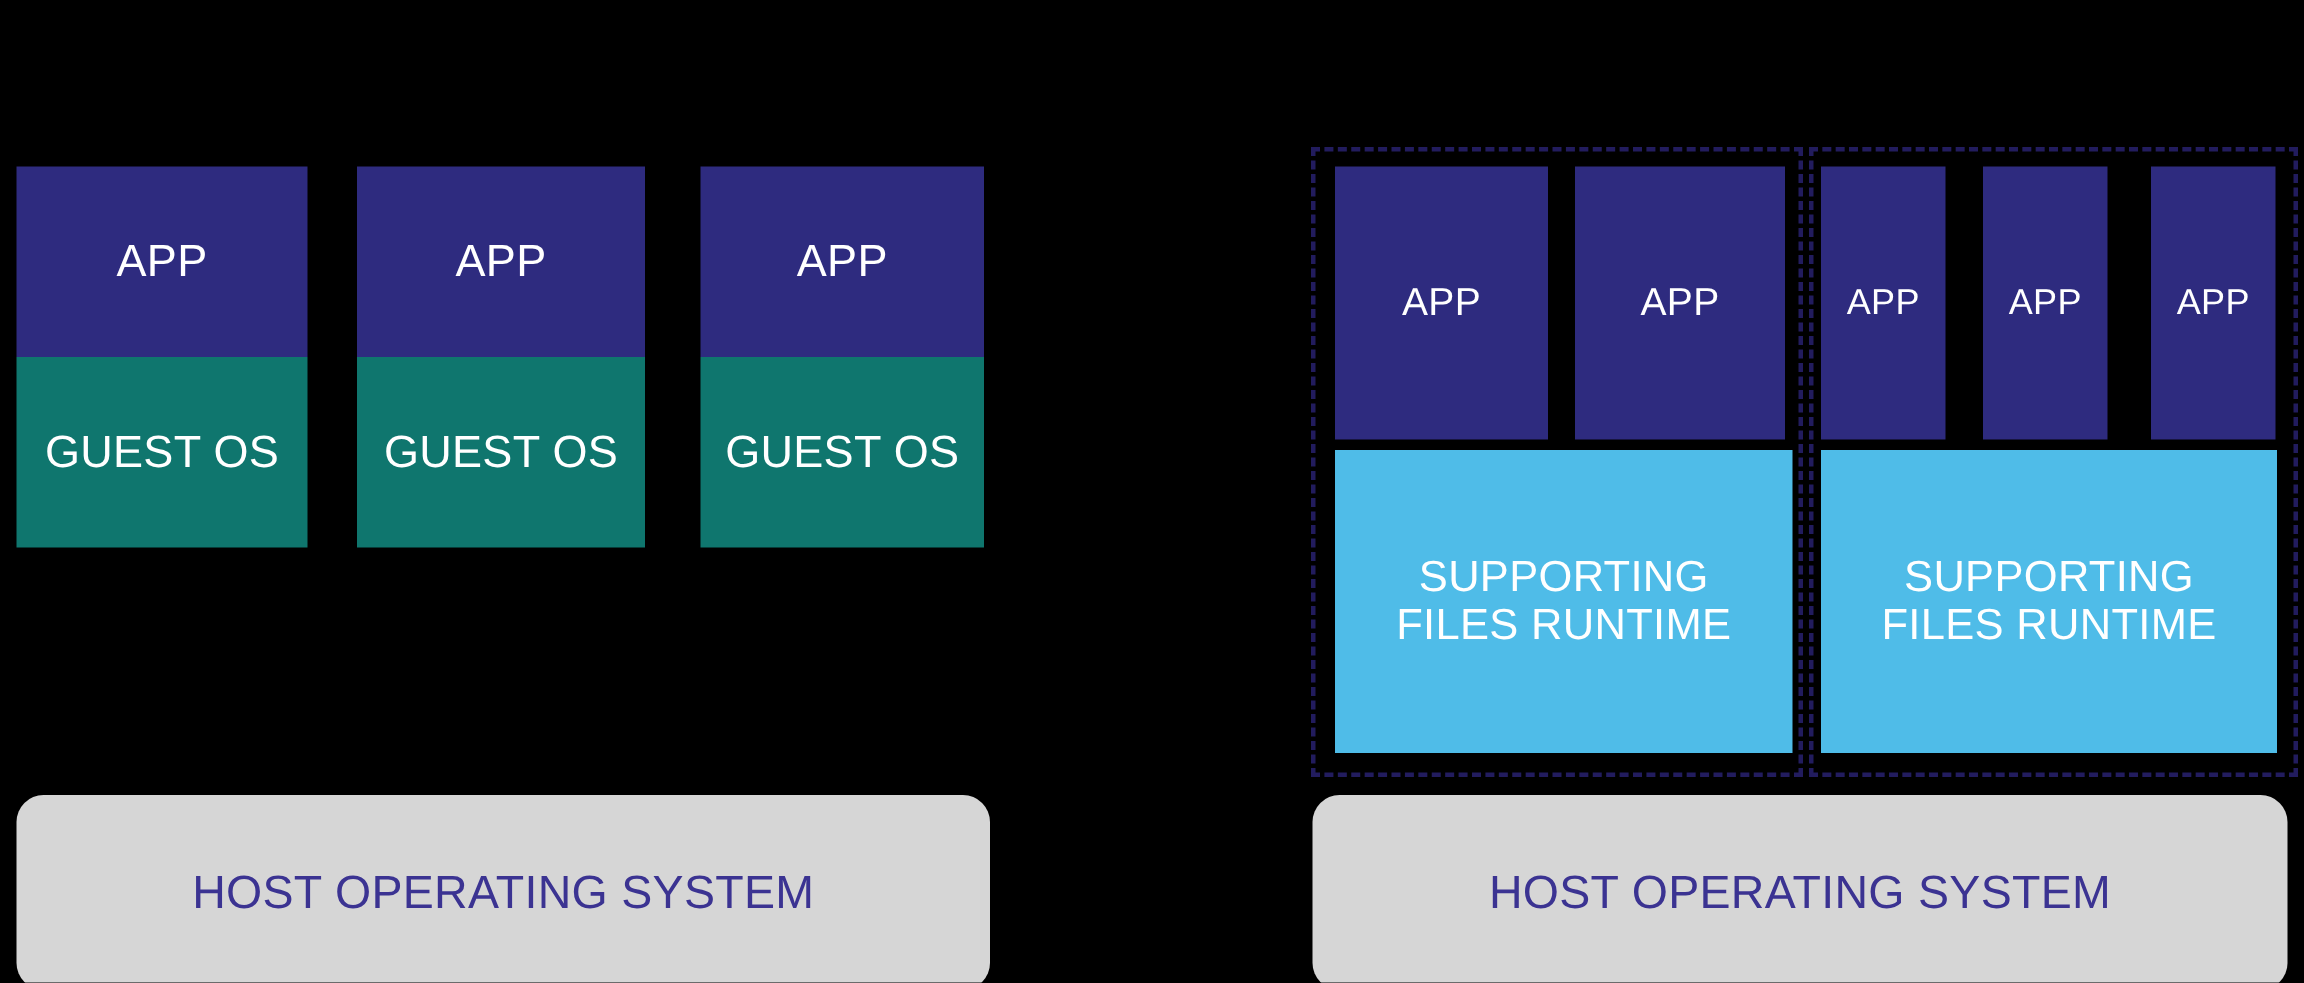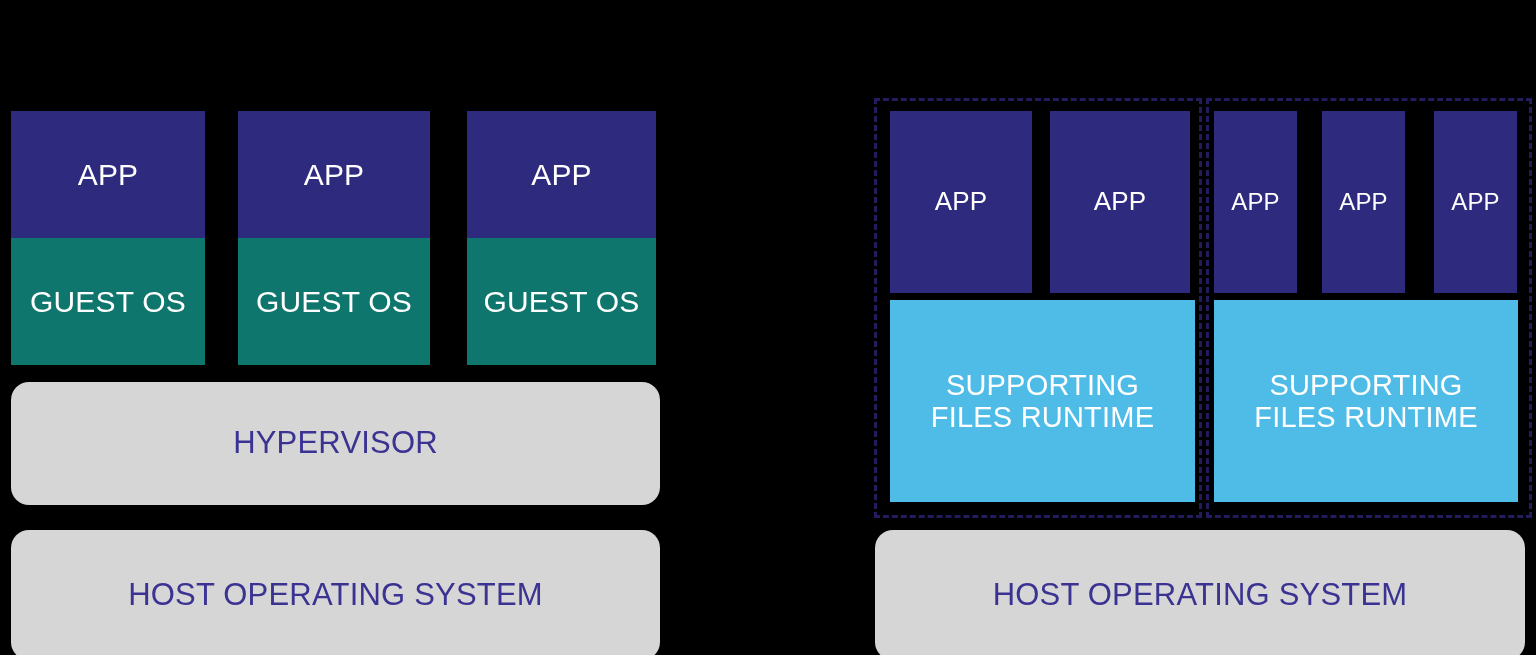--- a/index.html
+++ b/index.html
@@ -84,23 +84,20 @@
     <span>GUEST OS</span>
   </div>
 
   <div class="blk app vm-app" style="left:467px; top:111px; width:189px; height:127px;">
     <span>APP</span>
   </div>
   <div class="blk guest vm-guest" style="left:467px; top:238px; width:189px; height:127px;">
     <span>GUEST OS</span>
   </div>
 
-  <div class="blk gray hypervisor" style="left:11px; top:382px; width:649px; height:123px;">
-    <span>HYPERVISOR</span>
-  </div>
 
   <div class="blk gray host-os-left" style="left:11px; top:530px; width:649px; height:130px;">
     <span>HOST OPERATING SYSTEM</span>
   </div>
 
   <div class="dashgroup" style="left:874px; top:98px; width:328px; height:420px;"></div>
 
   <div class="dashgroup" style="left:1206px; top:98px; width:326px; height:420px;"></div>
 
   <div class="blk app c-app" style="left:890px; top:111px; width:142px; height:182px;">

